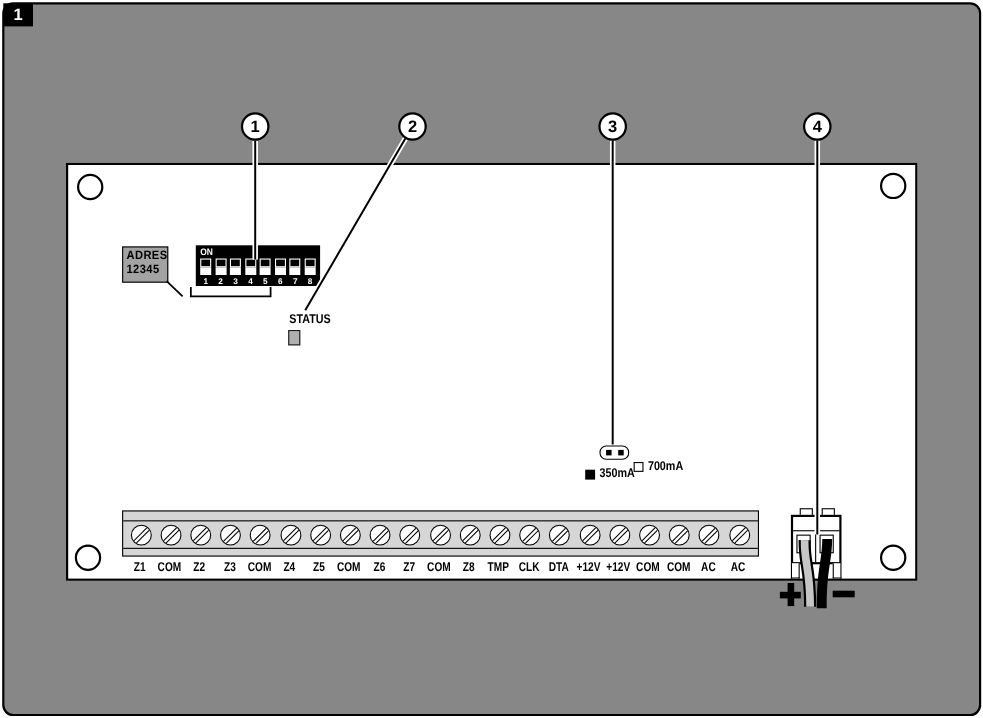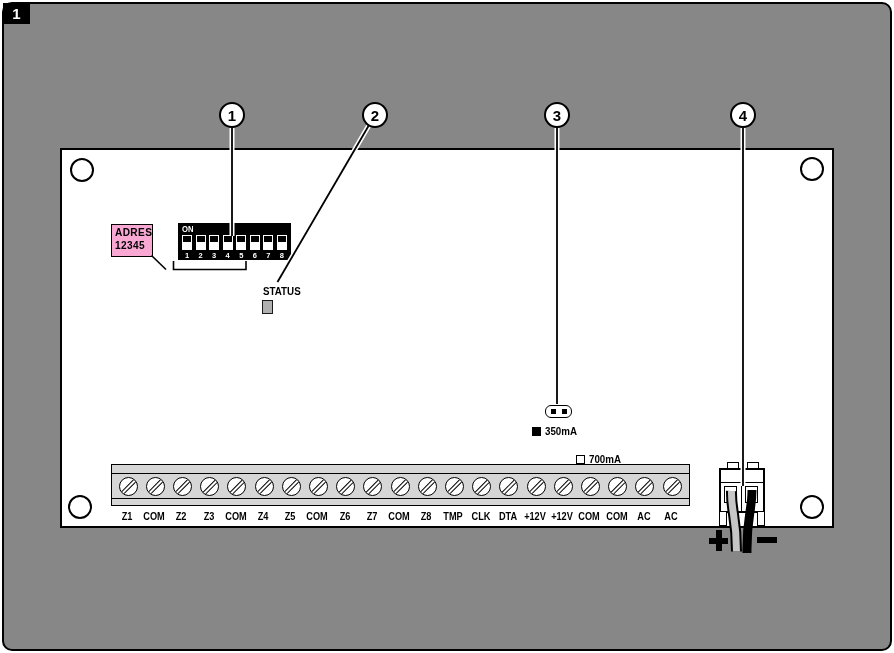--- a/index.html
+++ b/index.html
@@ -9,21 +9,21 @@
          border:2.5px solid #000;border-radius:10px;background:var(--bg,#878787);z-index:0;}
   .fig-badge{position:absolute;left:3px;top:3px;width:27px;height:21px;background:#000;color:#fff;
              font-weight:bold;font-size:15px;display:flex;align-items:center;justify-content:center;z-index:7;}
   
   .pcb{position:absolute;left:60px;top:148px;width:774px;height:380px;background:#fff;
        border:2.5px solid #000;box-sizing:border-box;z-index:1;}
   .hole{position:absolute;width:24px;height:24px;border:2.2px solid #000;border-radius:50%;
         box-sizing:border-box;background:#fff;z-index:2;}
   
   .adres-box{position:absolute;left:111px;top:224px;width:42px;height:33px;border:1.6px solid #000;
-             background:#f9a8d4;box-sizing:border-box;z-index:2;padding:1px 0 0 3px;}
+             background:#a3a3a3;box-sizing:border-box;z-index:2;padding:1px 0 0 3px;}
   .adres-box div{font-size:11px;font-weight:bold;line-height:13px;letter-spacing:.4px;
                  transform:scaleX(.92);transform-origin:left;white-space:nowrap;}
   
   .dip{position:absolute;left:178px;top:223px;width:113px;height:37px;background:#000;z-index:2;}
   .dip-on{position:absolute;left:4px;top:1px;color:#fff;font-size:8.5px;font-weight:bold;
           transform:scaleX(.9);transform-origin:left;}
   .dip-switches{position:absolute;left:0;right:0;top:12px;display:flex;
                 justify-content:space-between;padding:0 4px;}
   .dip-sw{width:10px;}
   .dip-sw-top{width:10px;height:8px;border:1.6px solid #fff;box-sizing:border-box;}
@@ -35,21 +35,21 @@
   .status-label{position:absolute;left:263px;top:285px;font-size:11.5px;font-weight:bold;
                 transform:scaleX(.85);transform-origin:left;z-index:2;}
   .status-led{position:absolute;left:262px;top:300px;width:11px;height:14px;
               border:1.6px solid #1a1a1a;background:var(--led,#b0b0b0);box-sizing:border-box;z-index:2;}
   
   .jumper{position:absolute;left:545px;top:405px;width:27px;height:13px;border:1.6px solid #000;
           border-radius:6px;background:#fff;box-sizing:border-box;z-index:2;}
   .jumper .pin{position:absolute;top:2.5px;width:5px;height:5px;background:#000;}
   .jumper .pin.p1{left:4.5px;} .jumper .pin.p2{left:15.5px;}
   .jumper-opt{position:absolute;display:flex;align-items:center;gap:4px;z-index:2;}
-  .opt-350{left:532px;top:425px;} .opt-700{left:532px;top:453px;padding-left:44px;}
+  .opt-350{left:532px;top:425px;} .opt-700{left:532px;top:418px;padding-left:44px;}
   .jumper-opt .sq{width:9px;height:9px;box-sizing:border-box;flex:0 0 auto;}
   .sq.filled{background:#000;} .sq.hollow{border:1.6px solid #000;background:#fff;}
   .jumper-opt .lbl{font-size:11.5px;font-weight:bold;transform:scaleX(.85);
                    transform-origin:left;white-space:nowrap;}
   
   .strip{position:absolute;left:111px;top:464px;width:579px;height:42px;background:var(--strip,#d6d6d6);
          border:1.6px solid #000;box-sizing:border-box;z-index:2;}
   .strip-line{position:absolute;left:0;right:0;border-top:1.2px solid #000;}
   .screw{position:absolute;width:19px;height:19px;border:1.6px solid #000;border-radius:50%;
          background:#fff;box-sizing:border-box;overflow:hidden;}

